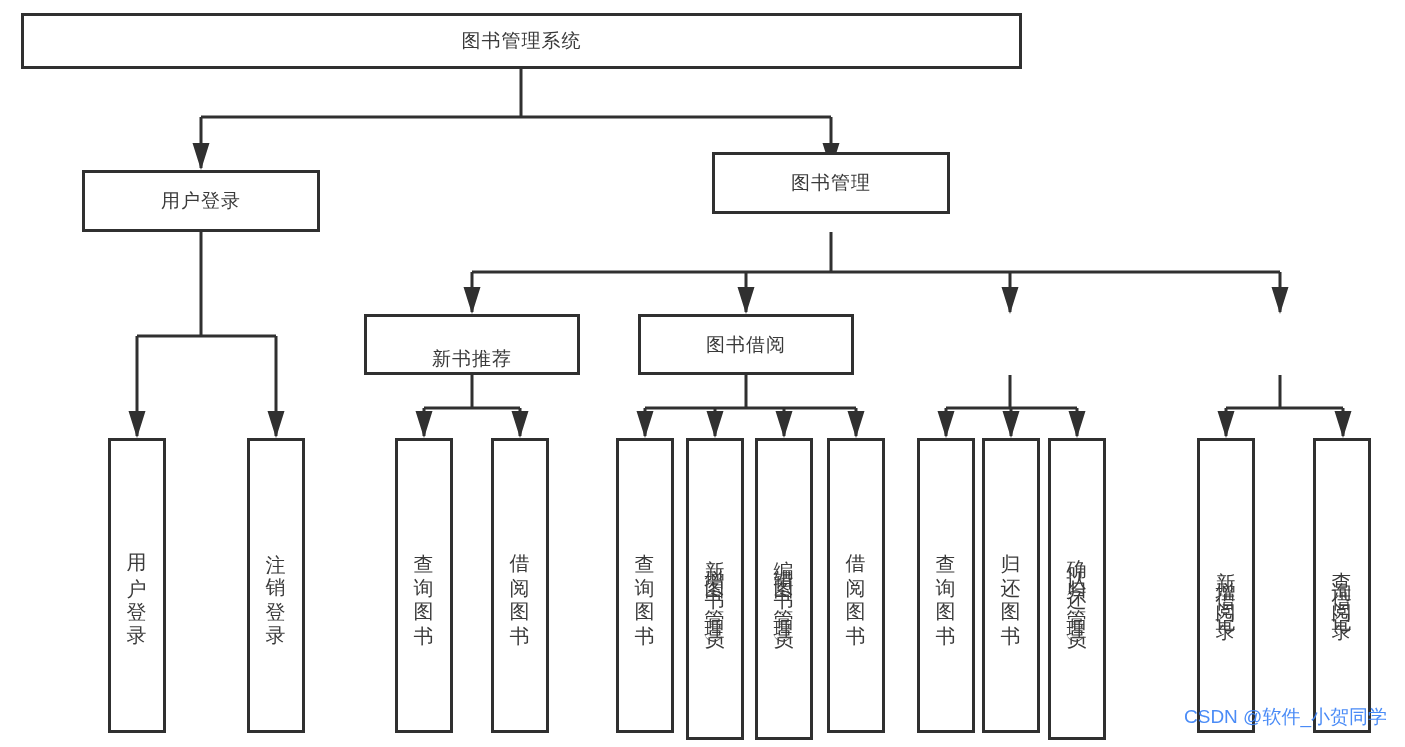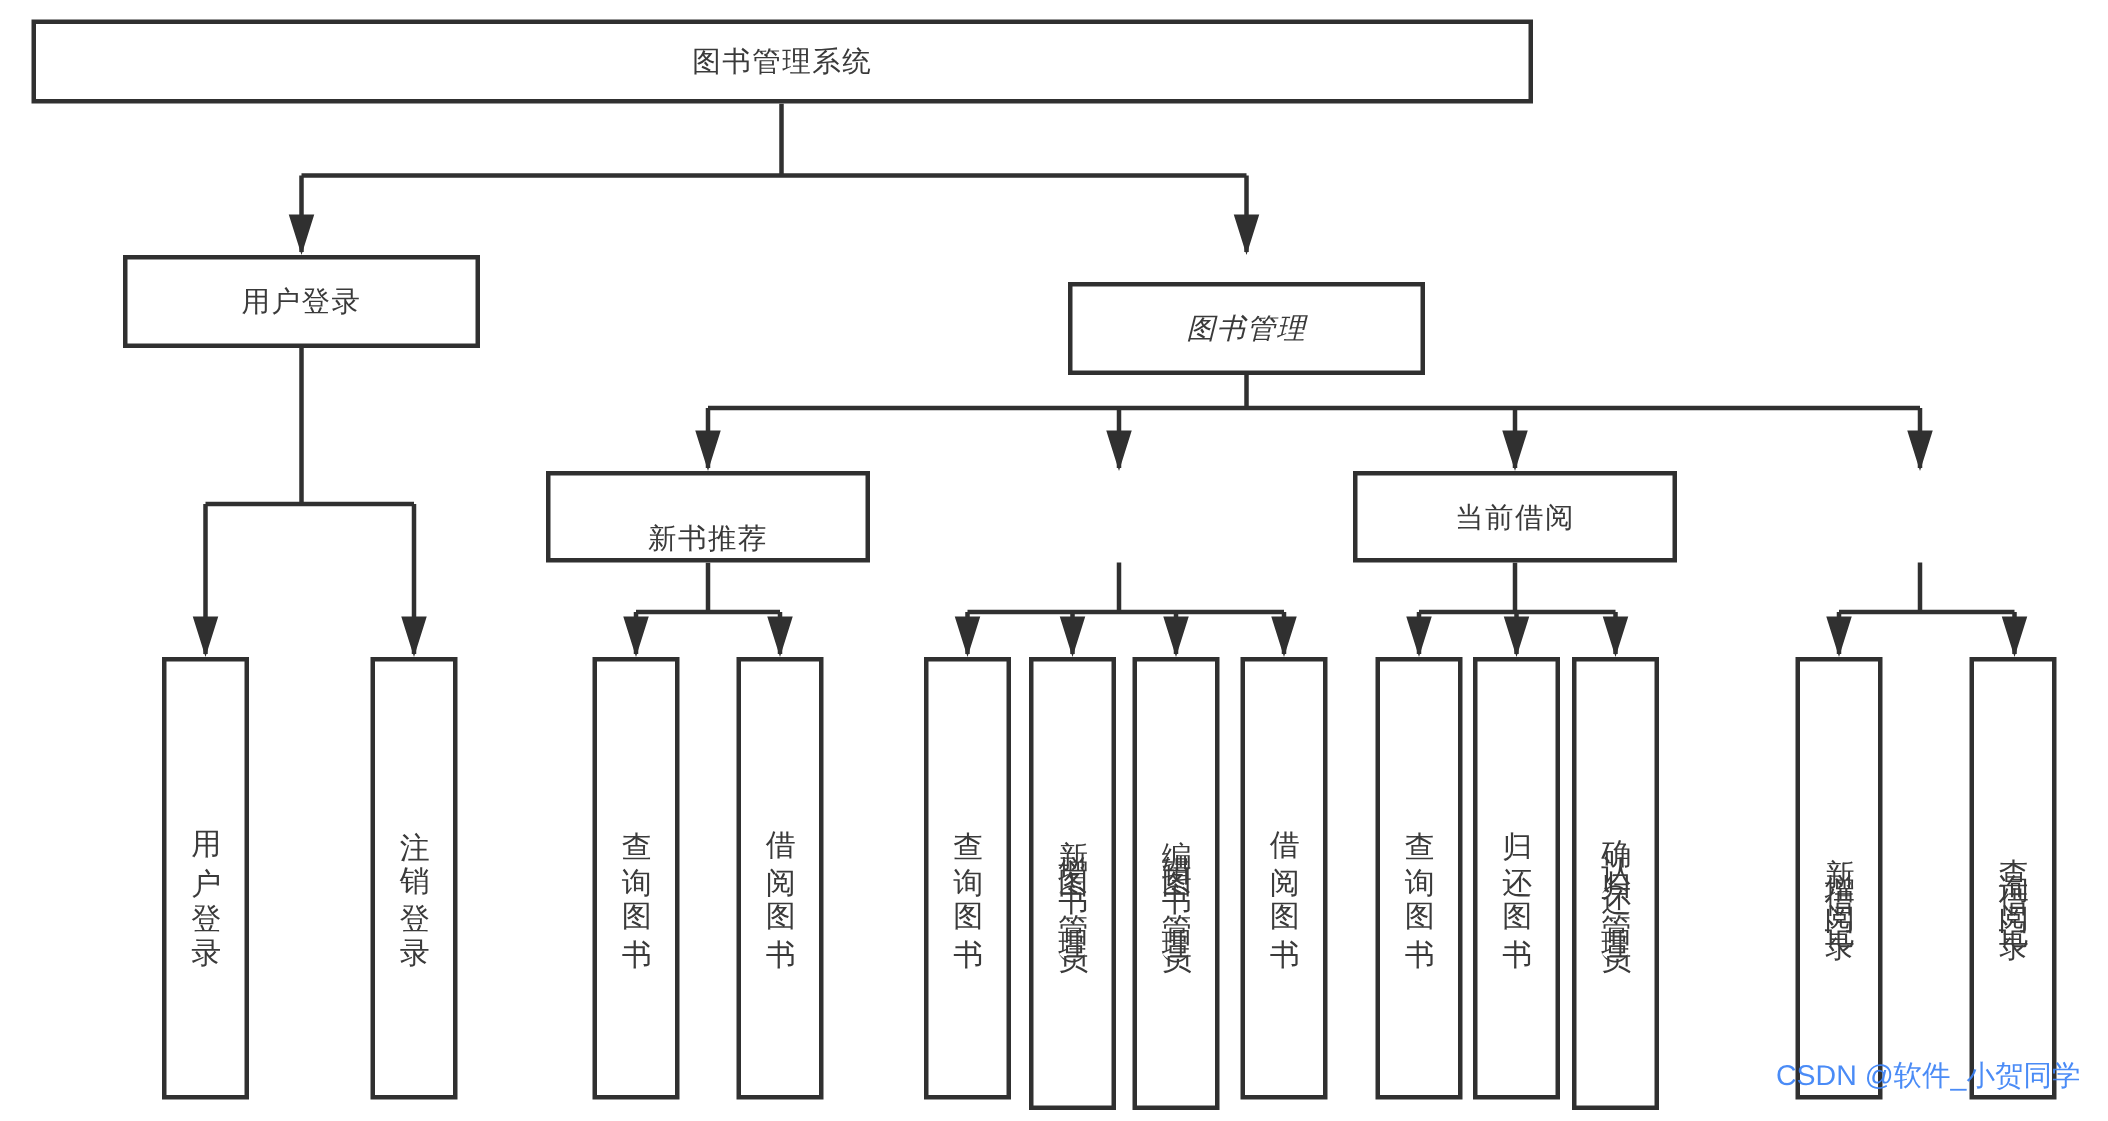--- a/index.html
+++ b/index.html
@@ -52,29 +52,29 @@
          M1334.5 411 L1351.5 411 L1343 438 Z" fill="#303030" stroke="none"></path>
   </svg>
 
   <div class="node" style="left:21px;top:13px;width:1001px;height:56px;">
     <span class="hlabel">图书管理系统</span>
   </div>
 
   <div class="node" style="left:82px;top:170px;width:238px;height:62px;">
     <span class="hlabel">用户登录</span>
   </div>
-  <div class="node" style="left:712px;top:188px;width:238px;height:62px;font-style:italic;">
+  <div class="node" style="left:712px;top:152px;width:238px;height:62px;">
     <span class="hlabel">图书管理</span>
   </div>
 
   <div class="node" style="left:364px;top:314px;width:216px;height:61px;align-items:flex-end;">
     <span class="hlabel">新书推荐</span>
   </div>
-  <div class="node" style="left:902px;top:314px;width:216px;height:61px;">
-    <span class="hlabel">当前借阅</span>
+  <div class="node" style="left:638px;top:314px;width:216px;height:61px;">
+    <span class="hlabel">图书借阅</span>
   </div>
 
   <div class="node leaf" style="left:108px;">
     <span class="vtext sp4">用户登录</span>
   </div>
   <div class="node leaf" style="left:247px;">
     <span class="vtext sp4">注销登录</span>
   </div>
 
   <div class="node leaf" style="left:395px;">

